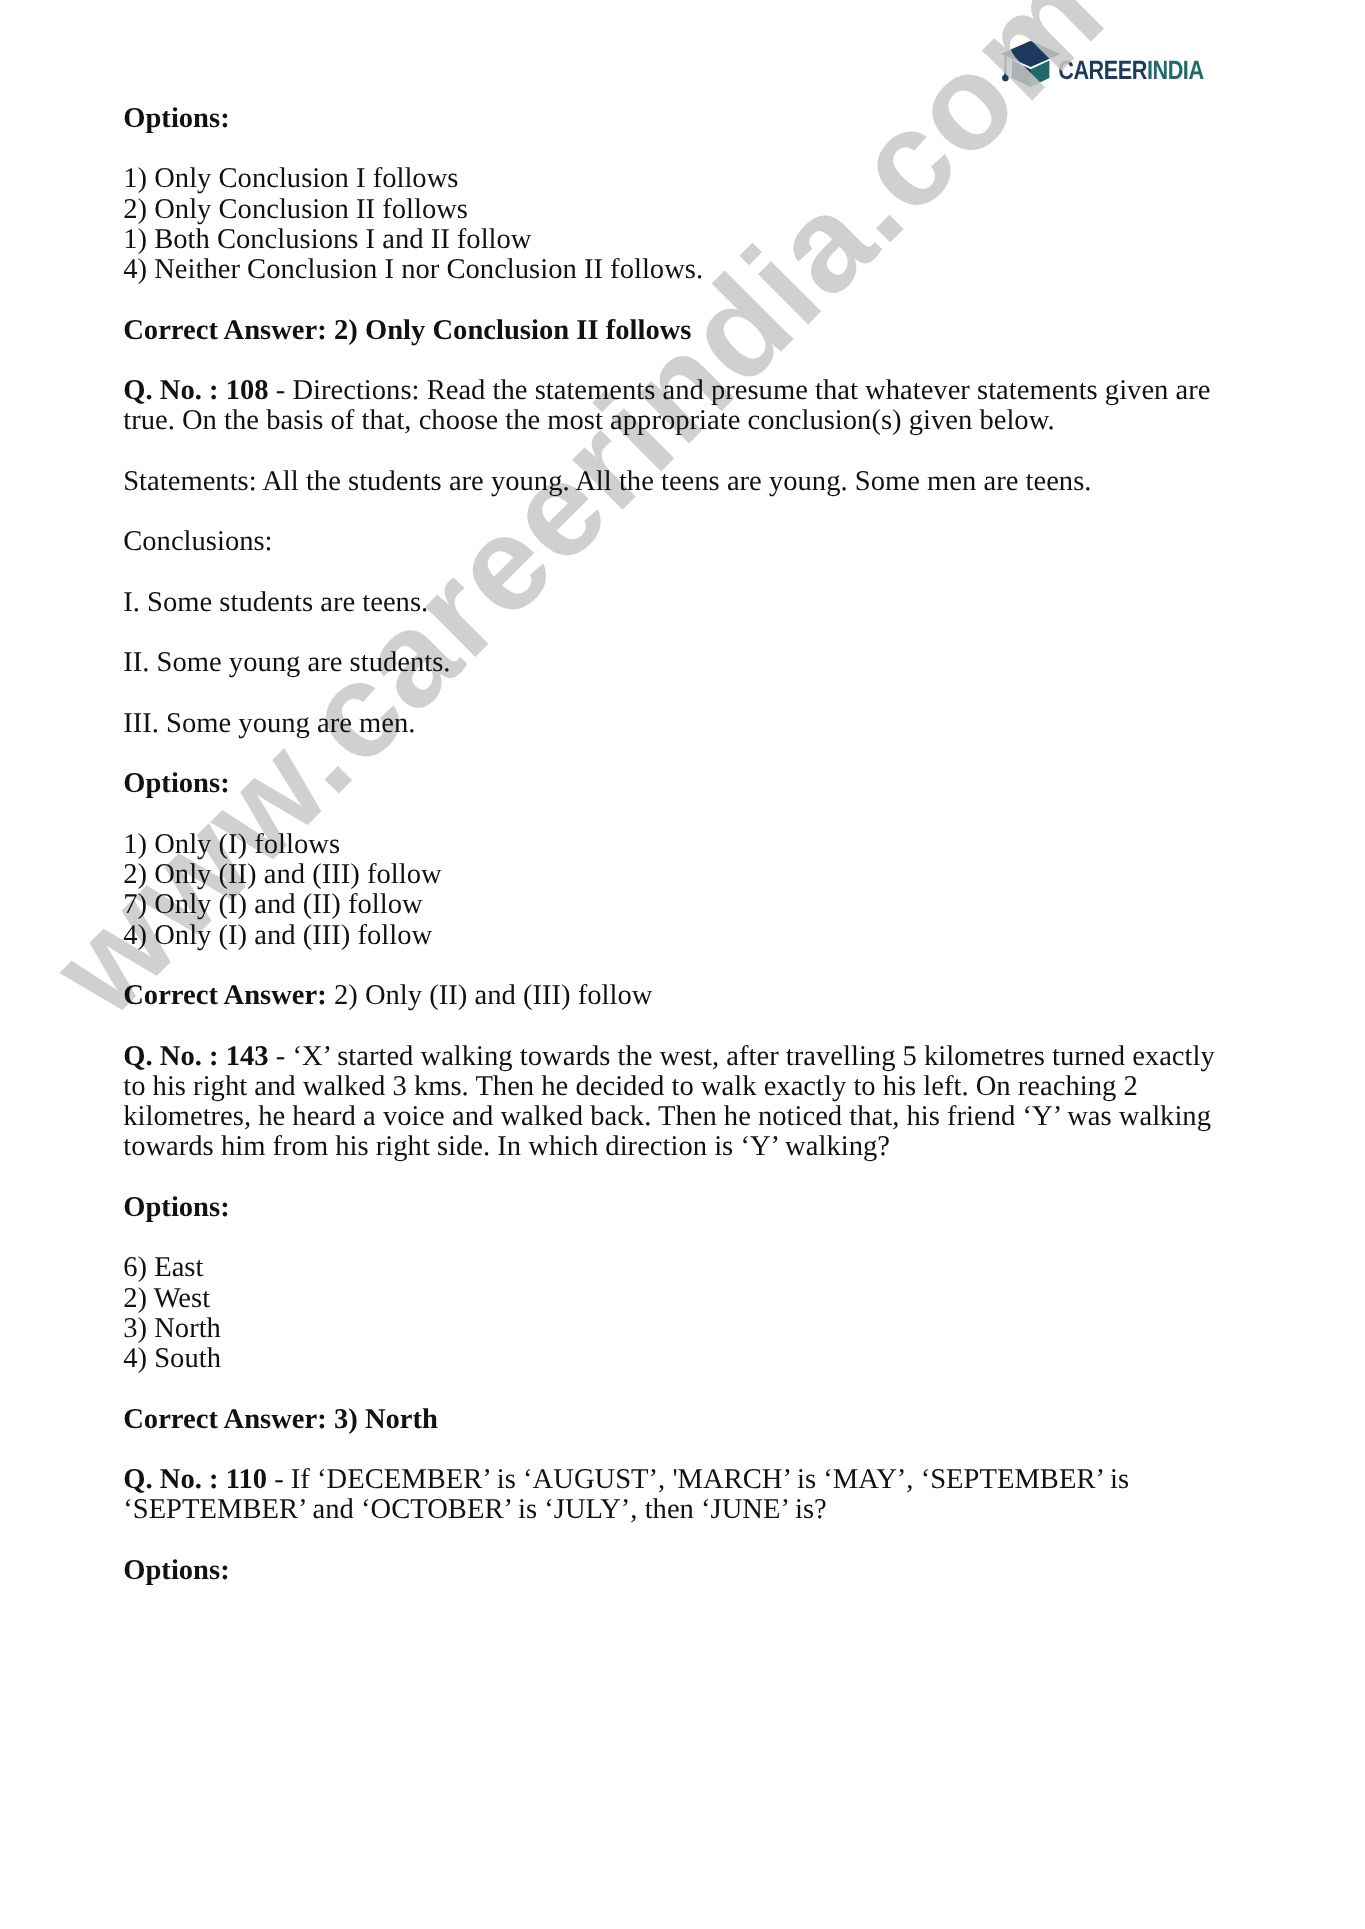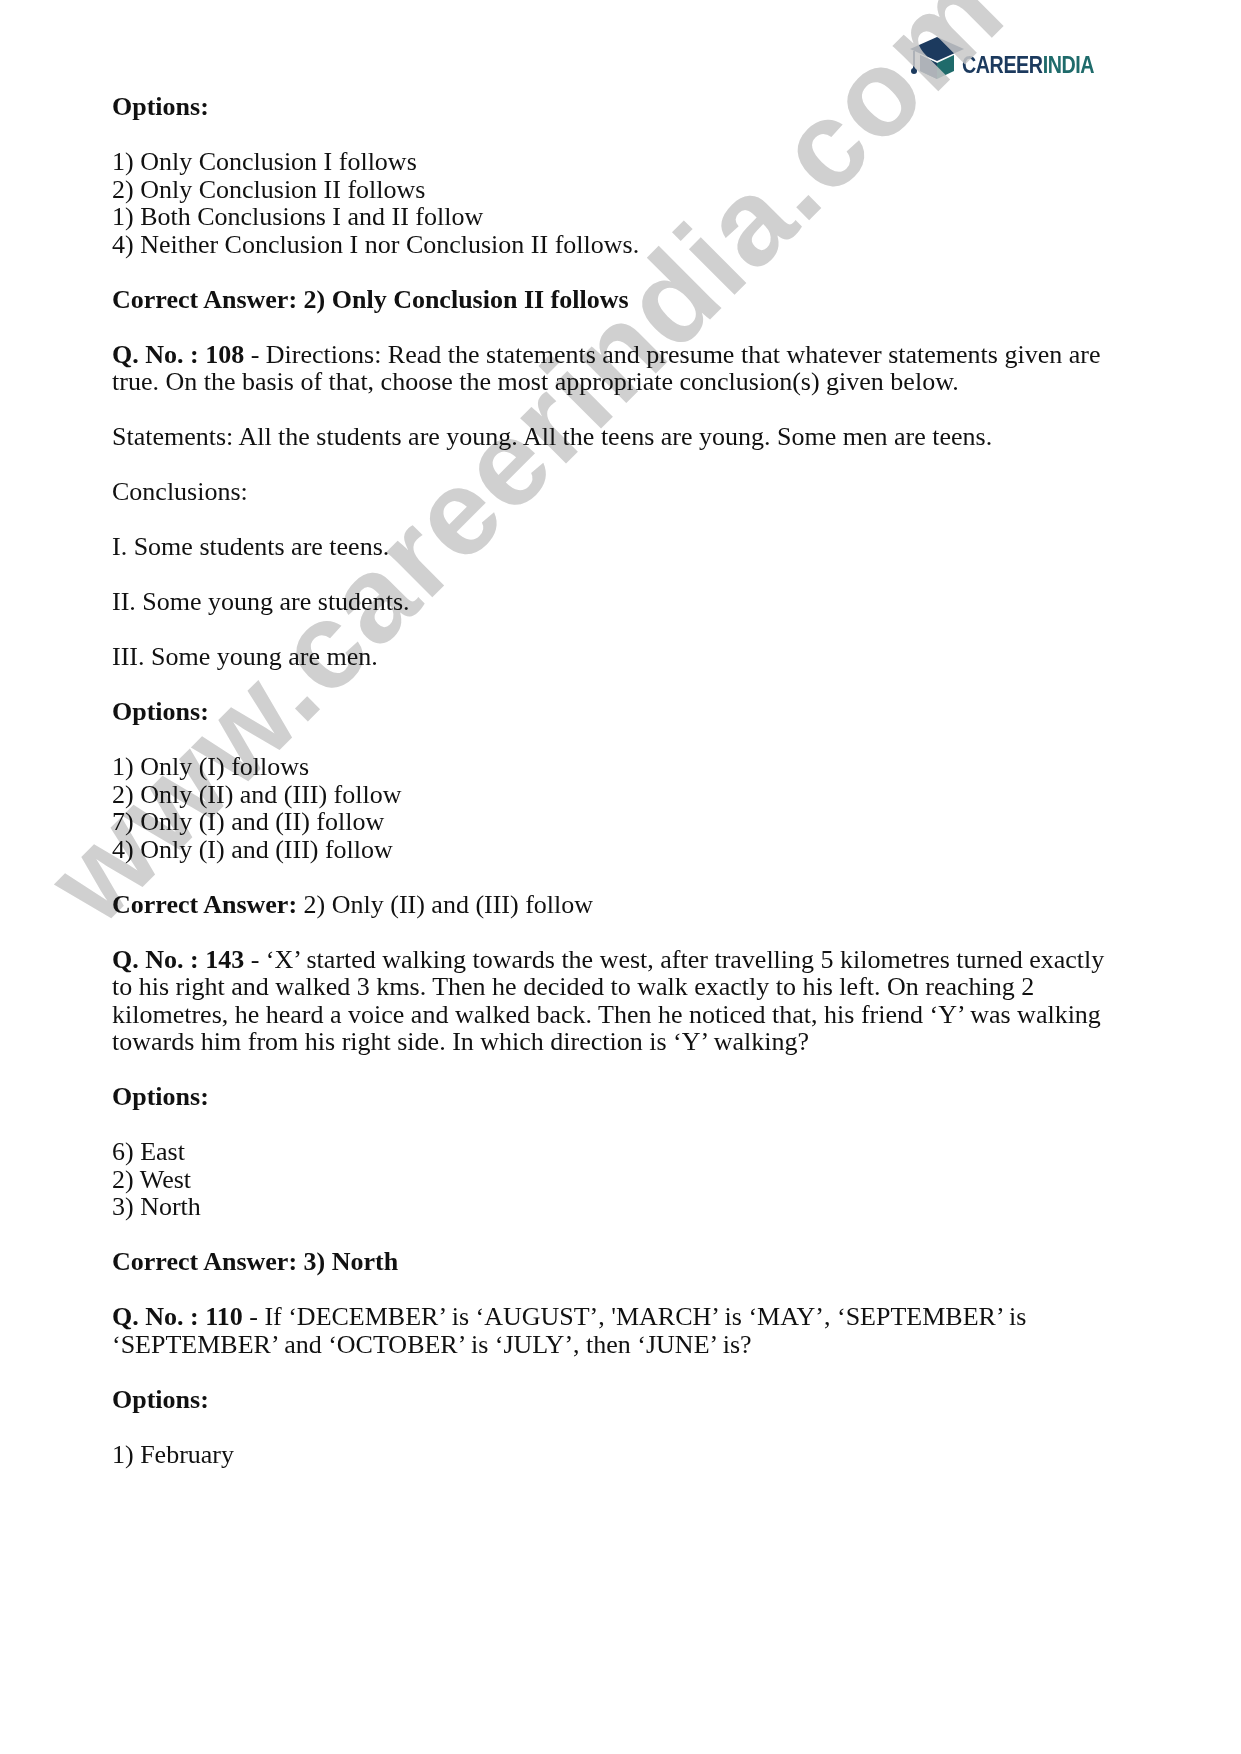--- a/index.html
+++ b/index.html
@@ -89,22 +89,22 @@
   <p class="p"><b>Correct Answer:</b><span> 2) Only (II) and (III) follow</span></p>
   <div class="gap"></div>
 
   <p class="p"><b>Q. No. : 143</b><span> - ‘X’ started walking towards the west, after travelling 5 kilometres turned exactly to his right and walked 3 kms. Then he decided to walk exactly to his left. On reaching 2 kilometres, he heard a voice and walked back. Then he noticed that, his friend ‘Y’ was walking towards him from his right side. In which direction is ‘Y’ walking?</span></p>
   <div class="gap"></div>
   <p class="p bold">Options:</p>
   <div class="gap"></div>
   <p class="p">6) East</p>
   <p class="p">2) West</p>
   <p class="p">3) North</p>
+  <p class="p">4) South</p>
   <div class="gap"></div>
   <p class="p bold">Correct Answer: 3) North</p>
   <div class="gap"></div>
 
   <p class="p"><b>Q. No. : 110</b><span> - If ‘DECEMBER’ is ‘AUGUST’, 'MARCH’ is ‘MAY’, ‘SEPTEMBER’ is ‘SEPTEMBER’ and ‘OCTOBER’ is ‘JULY’, then ‘JUNE’ is?</span></p>
   <div class="gap"></div>
   <p class="p bold">Options:</p>
   <div class="gap"></div>
-  <p class="p">1) February</p>
 </div>
 
 </body></html>

